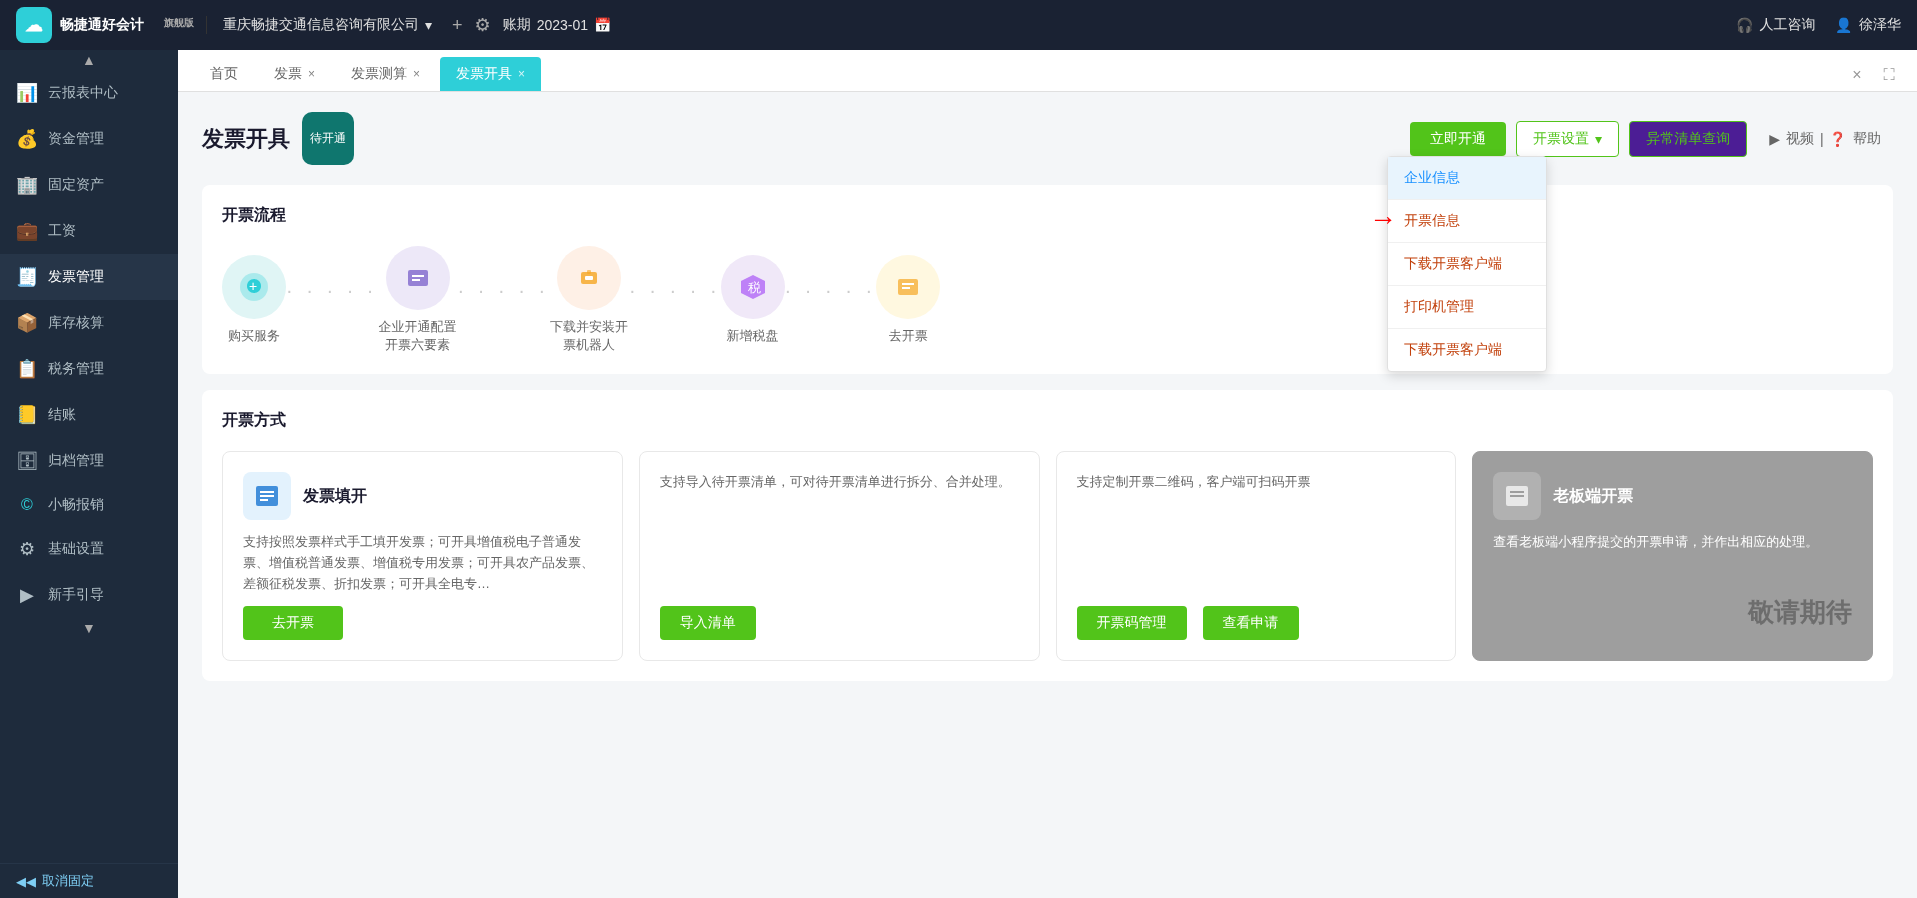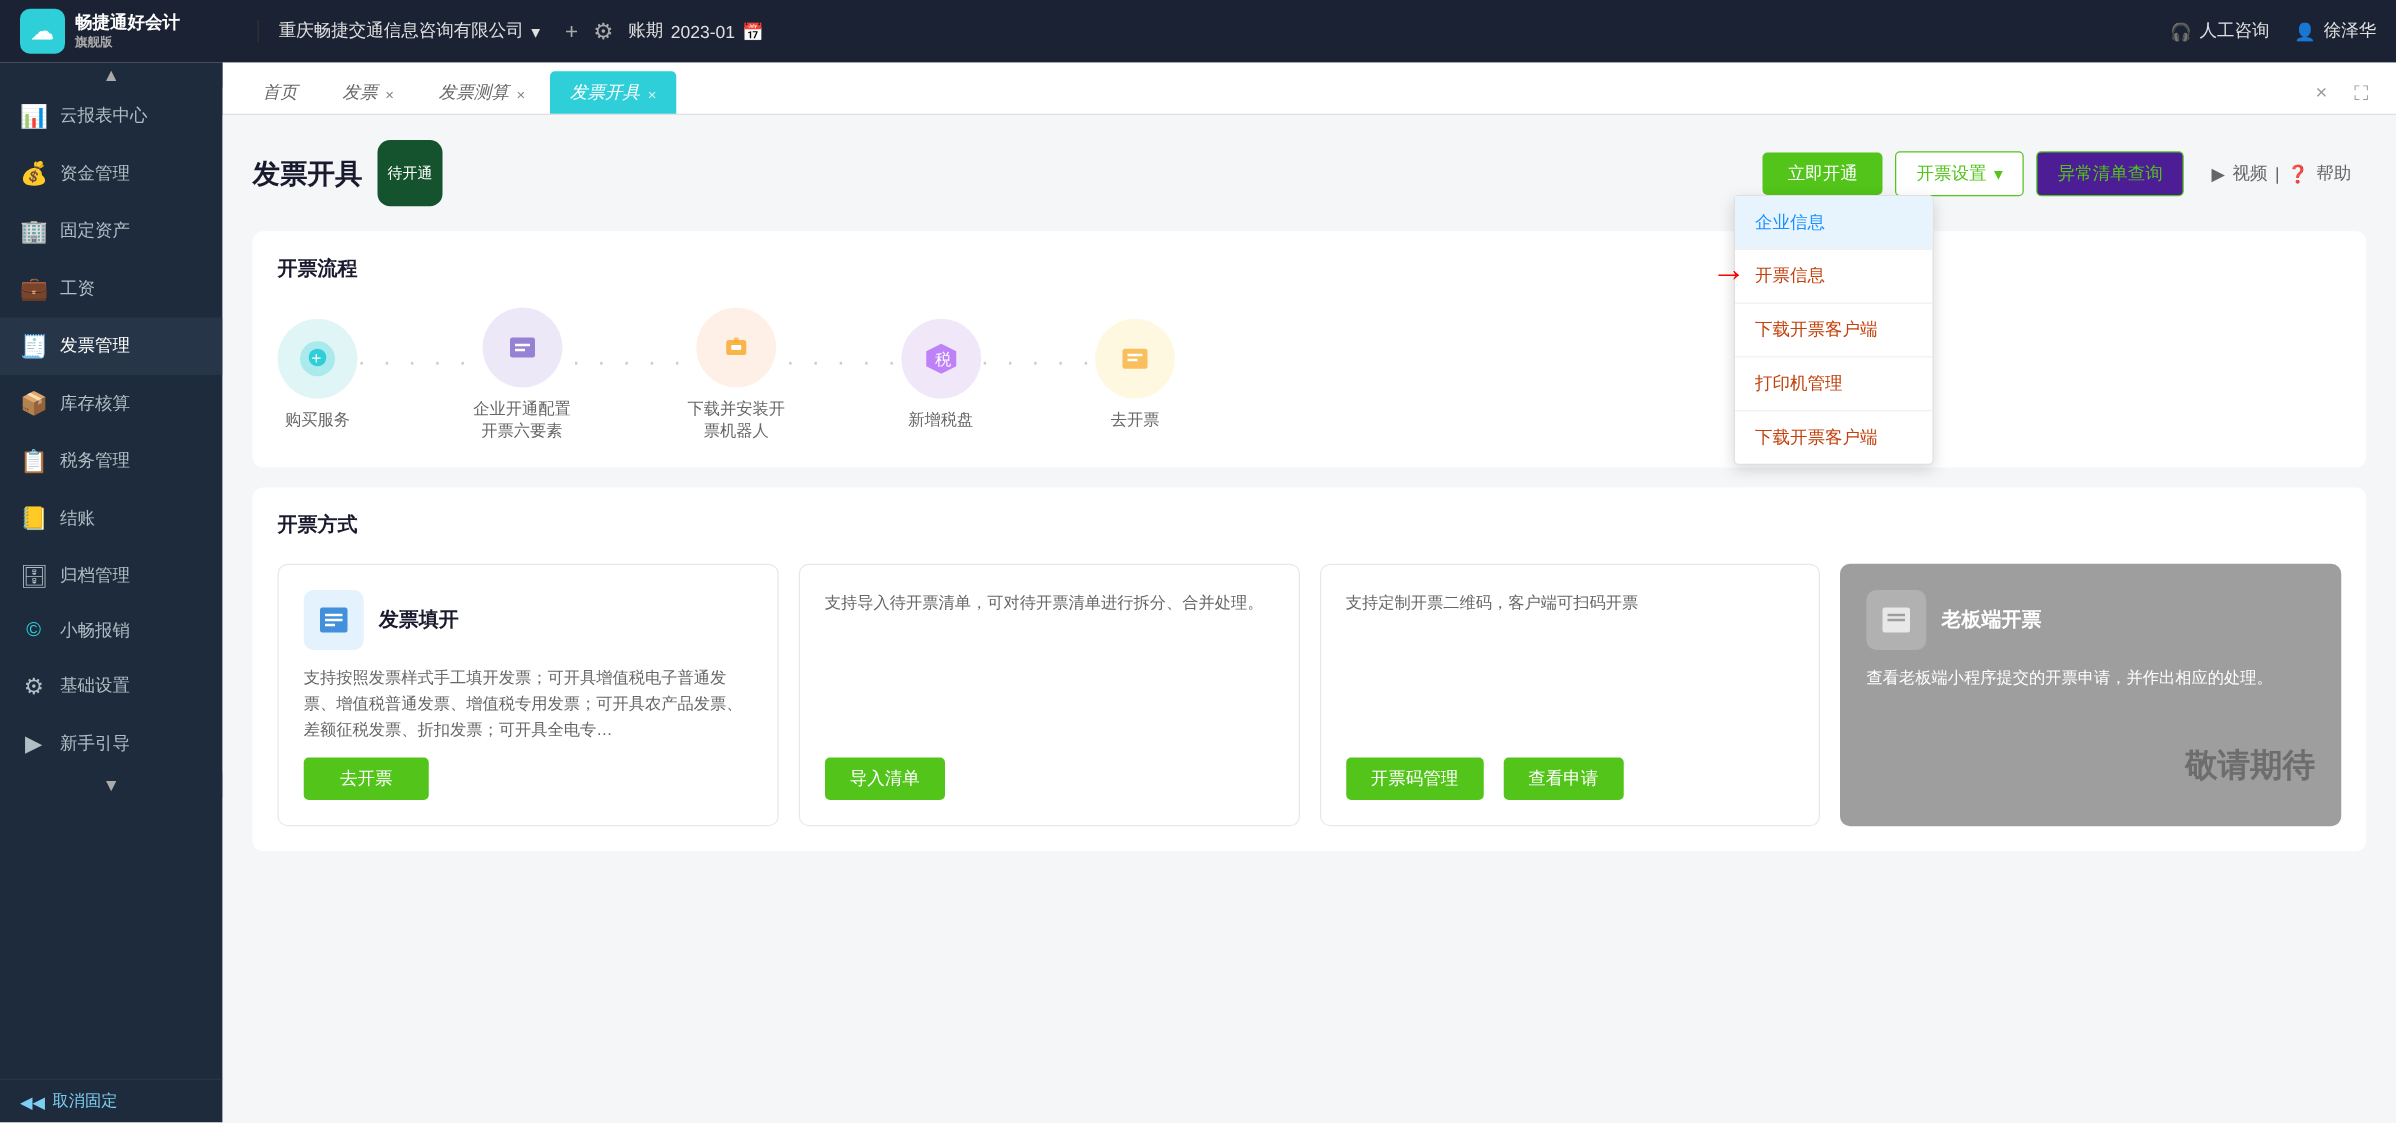--- a/index.html
+++ b/index.html
@@ -23,21 +23,21 @@
       font-size: 16px;
       font-weight: bold;
     }
     .logo-icon {
       width: 36px; height: 36px;
       background: #2ecfd8;
       border-radius: 8px;
       display: flex; align-items: center; justify-content: center;
       color: white; font-size: 18px;
     }
-    .logo-text { display: flex; flex-direction: column; }
+    .logo-text { display: flex; flex-direction: row; gap: 20px; }
     .logo-main { font-size: 14px; color: #fff; }
     .logo-sub { font-size: 10px; color: #aaa; }
     .company-selector {
       display: flex; align-items: center; gap: 6px;
       color: #e0e0e0; font-size: 14px; cursor: pointer;
       border-left: 1px solid #333; padding-left: 16px;
     }
     .top-bar-actions { display: flex; align-items: center; gap: 12px; margin-left: 8px; }
     .top-bar-actions span { color: #aaa; cursor: pointer; font-size: 18px; }
     .period-info { color: #e0e0e0; font-size: 14px; display: flex; align-items: center; gap: 6px; }
@@ -91,41 +91,40 @@
       padding: 0 16px;
       border-bottom: 1px solid #e0e0e0;
       gap: 4px;
     }
     .tab {
       padding: 8px 16px;
       cursor: pointer;
       font-size: 14px;
       color: #666;
       border-radius: 4px 4px 0 0;
-      display: flex; align-items: flex-end; gap: 6px;
+      display: flex; align-items: center; gap: 6px;
       white-space: nowrap;
-      font-style: italic;
     }
     .tab.active {
       background: #2ecfd8;
       color: #fff;
       font-weight: 500;
     }
     .tab .close-btn { font-size: 12px; color: inherit; opacity: 0.8; }
     .tab-end-btns { margin-left: auto; display: flex; align-items: center; gap: 8px; padding-bottom: 4px; }
     .tab-end-btn { width: 24px; height: 24px; display: flex; align-items: center; justify-content: center; cursor: pointer; color: #999; font-size: 16px; }
 
     
     .page-content { flex: 1; padding: 20px 24px; overflow-y: auto; background: #f4f6f8; position: relative; }
 
     
     .page-header { display: flex; align-items: center; gap: 12px; margin-bottom: 20px; }
     .page-title { font-size: 22px; font-weight: bold; color: #1a1a2e; }
     .badge-pending {
-      background: #14532d; color: #fff; font-size: 12px;
+      background: #0f766e; color: #fff; font-size: 12px;
       padding: 18px 8px; border-radius: 10px;
     }
     .page-actions { margin-left: auto; display: flex; align-items: center; gap: 10px; }
     .btn-activate {
       background: #52c41a; color: #fff; border: none;
       padding: 8px 20px; border-radius: 4px; cursor: pointer; font-size: 14px;
     }
     .btn-settings {
       background: #fff; color: #52c41a; border: 1px solid #52c41a;
       padding: 8px 16px; border-radius: 4px; cursor: pointer; font-size: 14px;

